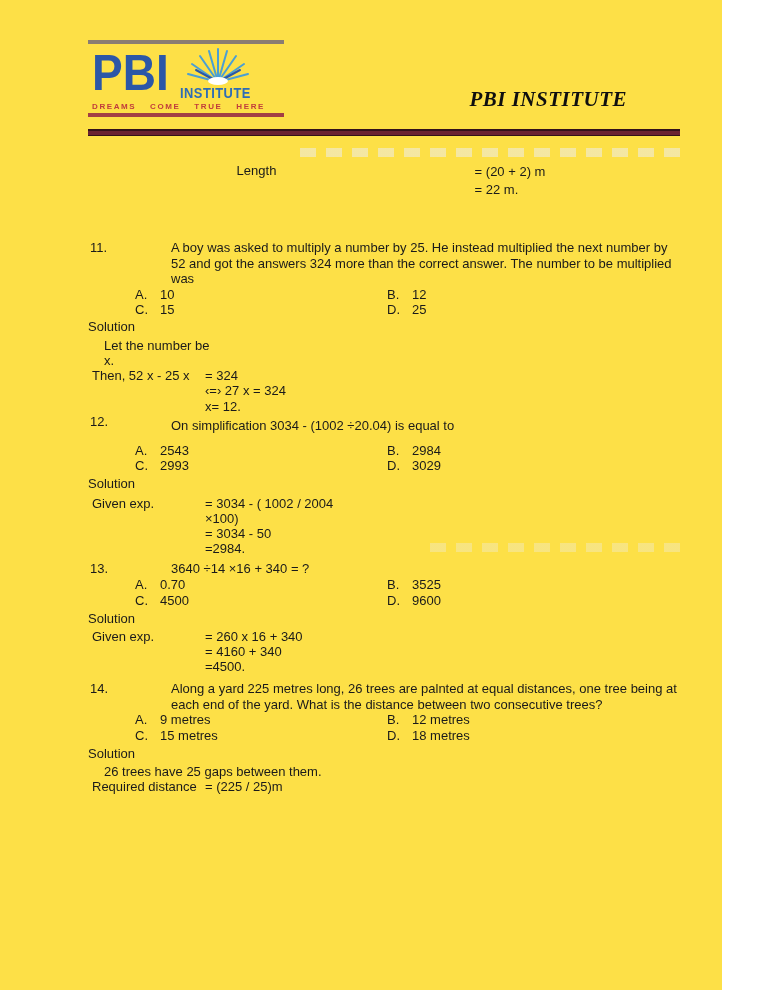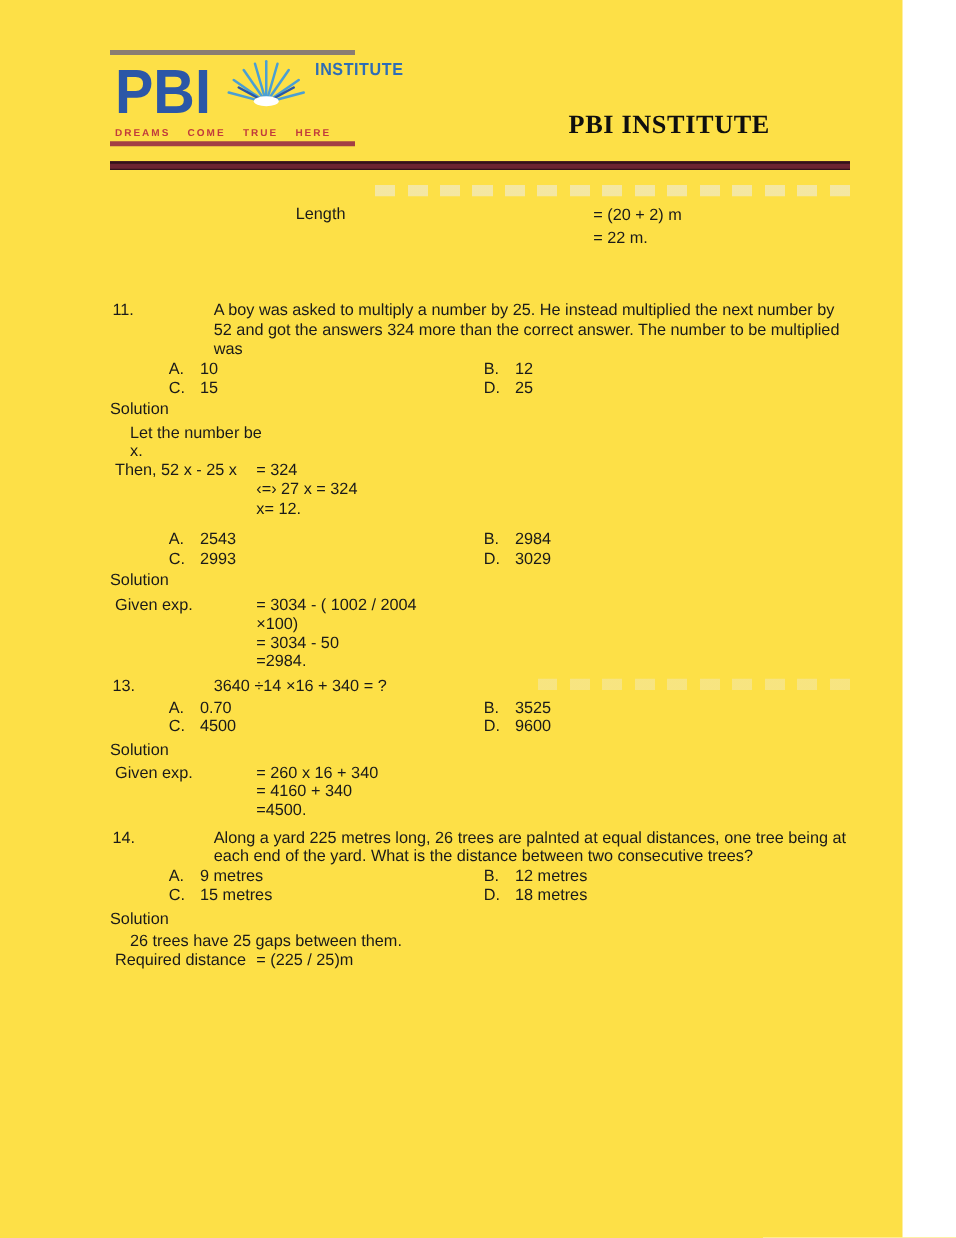--- a/index.html
+++ b/index.html
@@ -12,37 +12,37 @@
   .page{position:relative;width:722px;height:990px;overflow:hidden;background:#fde047;}
 
   
   .logo{position:absolute;left:88px;top:40px;width:196px;}
   .logo-topbar{height:4px;background:#8a7d72;}
   .logo-main{display:flex;align-items:flex-start;padding:2px 2px 0 4px;height:56px;}
   .logo-acronym{
     font-weight:bold;font-size:50px;line-height:54px;color:#2b57a7;
     letter-spacing:0px;transform:scaleX(0.92);transform-origin:left top;
   }
-  .logo-right{display:flex;flex-direction:row;align-items:flex-start;margin-left:2px;margin-top:2px;}
+  .logo-right{display:flex;flex-direction:column;align-items:flex-end;margin-left:2px;margin-top:2px;}
   .sunburst{display:block;}
   .logo-institute{
     font-weight:bold;font-size:14px;line-height:14px;color:#2e6db6;
     letter-spacing:.5px;transform:scaleX(0.92);transform-origin:center top;
   }
   .logo-tagline{
     font-weight:bold;font-size:8px;line-height:10px;color:#c13c3c;
     letter-spacing:1.6px;word-spacing:10px;white-space:nowrap;
     padding:0 2px 1px 4px;
   }
   .logo-bottombar{height:4px;background:#a33f44;}
 
   .header-title{
-    position:absolute;top:87px;right:106px;
+    position:absolute;top:87px;right:95px;
     font-family:"Liberation Serif",serif;font-weight:bold;
-    font-size:21px;letter-spacing:.5px;color:#0f0f0f;white-space:nowrap;
+    font-size:21px;letter-spacing:.5px;color:#0f0f0f;white-space:nowrap;font-style:italic;
   }
 
   .rule{
     position:absolute;left:88px;top:129px;width:592px;height:4px;
     background:#6b2331;border-top:2px solid #33121a;border-bottom:1px solid #33121a;
   }
 
   
   .scan-noise{
     position:absolute;left:300px;top:148px;width:380px;height:9px;
@@ -177,20 +177,26 @@
         <span class="sol-lhs nw">Then, 52 x - 25 x</span>
         <div class="sol-rhs">
           <div class="nw">= 324</div>
           <div class="nw">‹=› 27 x = 324</div>
           <div class="nw">x= 12.</div>
         </div>
       </div>
     </div>
 
     <div class="question q12">
+      <div class="q-head">
+        <span class="q-num">12.</span>
+        <div class="q-lines">
+          <div class="nw">On simplification 3034 - (1002 ÷20.04) is equal to</div>
+        </div>
+      </div>
       <div class="options">
         <div class="opt">
             <span class="opt-label">A.</span>
             <span class="nw">2543</span>
           </div>
         <div class="opt">
             <span class="opt-label">B.</span>
             <span class="nw">2984</span>
           </div>
         <div class="opt">

